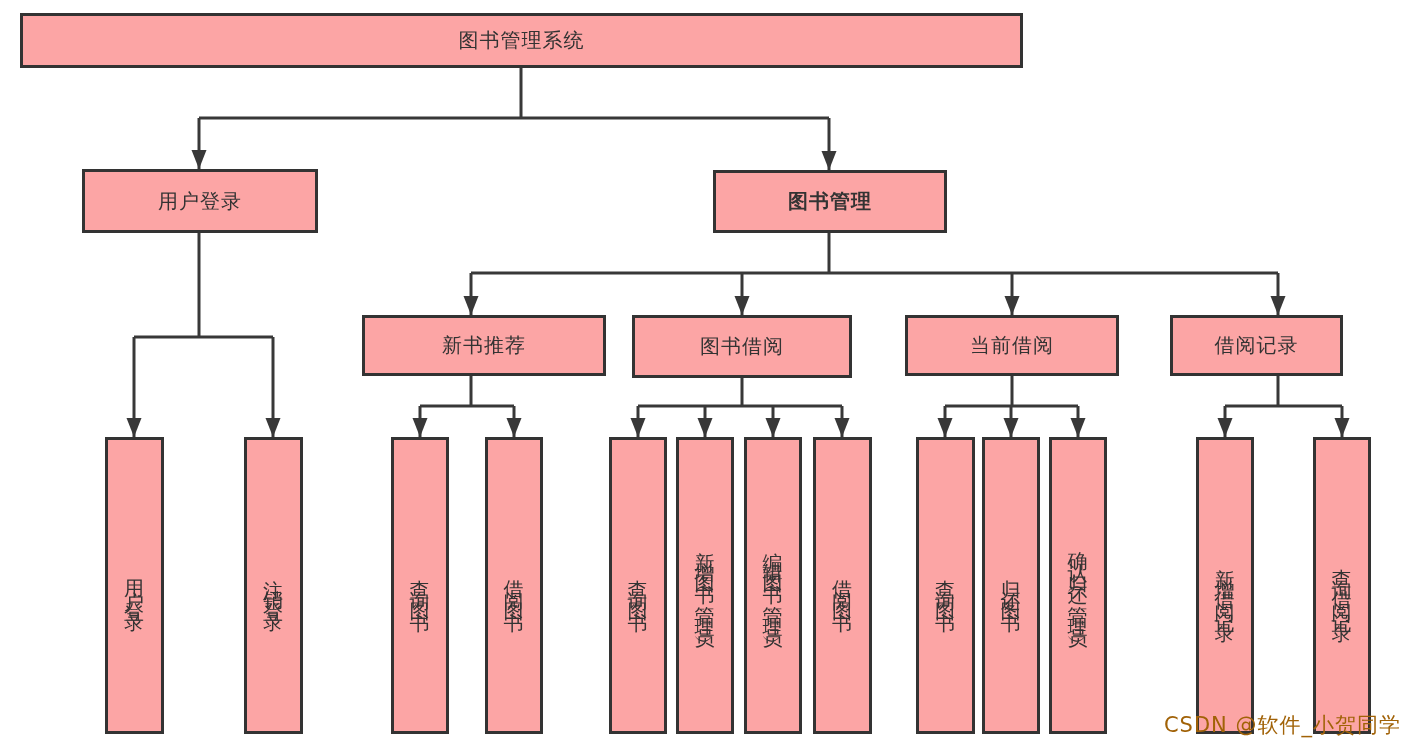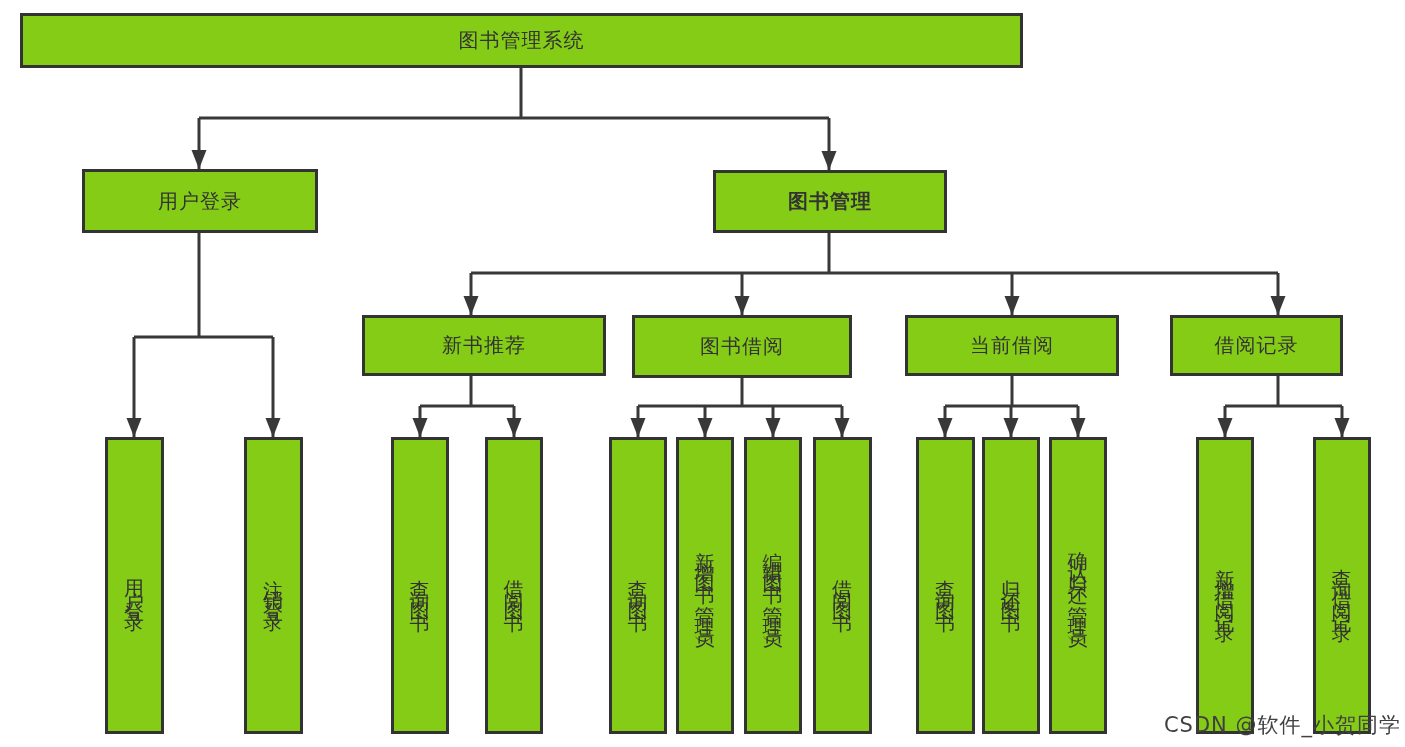--- a/index.html
+++ b/index.html
@@ -17,21 +17,21 @@
   #connector-layer {
     position: absolute;
     left: 0;
     top: 0;
     width: 1405px;
     height: 747px;
   }
   .node {
     position: absolute;
     box-sizing: border-box;
-    background: #84cc16;
+    background: #fca5a5;
     border: 3px solid #333333;
     color: #333333;
     display: flex;
     align-items: center;
     justify-content: center;
     font-size: 20px;
     text-align: center;
   }
   .node .lbl {
     display: inline-block;
@@ -44,21 +44,21 @@
     letter-spacing: 11px;
     line-height: 1;
     white-space: normal;
   }
   .watermark {
     position: absolute;
     top: 711px;
     right: 4px;
     font-size: 21px;
     letter-spacing: 1px;
-    color: #404040;
+    color: #a16207;
     white-space: nowrap;
   }
 </style>
 </head>
 <body>
 
 <svg id="connector-layer" viewBox="0 0 1405 747" xmlns="http://www.w3.org/2000/svg">
   <defs>
     <marker id="arw" markerUnits="userSpaceOnUse" markerWidth="22" markerHeight="18" refX="19" refY="7.5" orient="auto">
       <path d="M0,0 L19,7.5 L0,15 Z" fill="#383838"></path>

